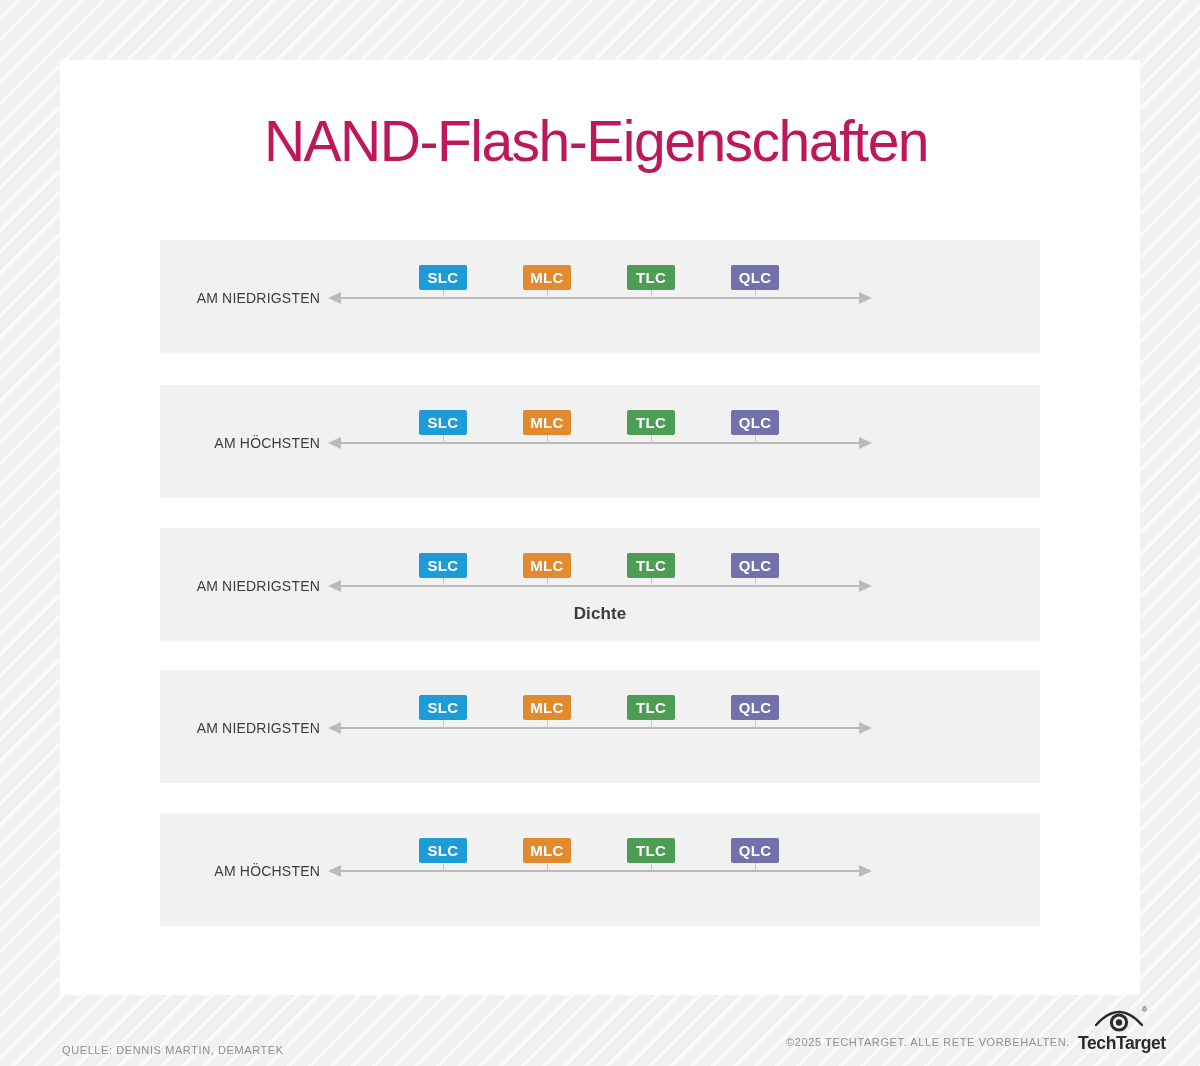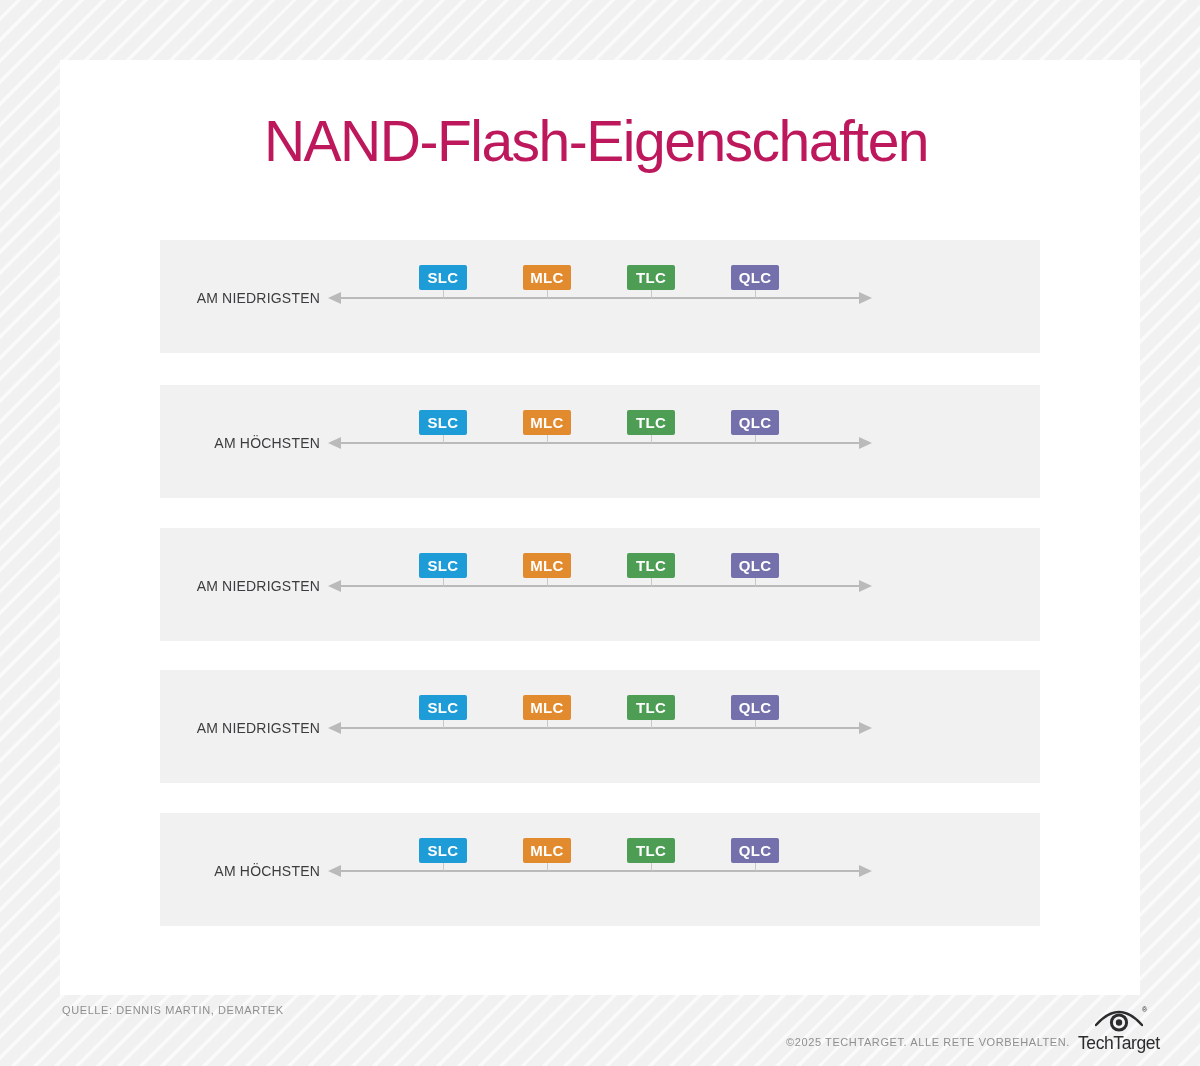--- a/index.html
+++ b/index.html
@@ -53,38 +53,38 @@
   .tick {
     position:absolute; top:50px; height:8px; width:1px; background:#c9c9c9;
   }
   .t0{left:283px}.t1{left:387px}.t2{left:491px}.t3{left:595px}
   .category {
     position:absolute; left:0; right:0; top:76px;
     text-align:center; font-weight:bold; font-size:17px; color:#3b3b3d;
     letter-spacing:0.1px;
   }
   .footer-source {
-    position:absolute; left:62px; top:1004px;
+    position:absolute; left:62px; top:1044px;
     font-size:11px; letter-spacing:0.6px; color:#8f8f90;
   }
   .footer-copyright {
     position:absolute; right:130px; top:1036px;
     font-size:11px; letter-spacing:0.6px; color:#8f8f90;
   }
   .logo {
     position:absolute; left:1078px; top:1007px; width:70px; height:50px;
   }
   .logo-eye { position:absolute; left:17px; top:0; }
   .logo-reg {
     position:absolute; left:64px; top:-1px;
     font-size:7px; color:#2c2c2e;
   }
   .logo-text {
     position:absolute; left:0; top:26px; white-space:nowrap;
-    font-size:17.5px; font-weight:normal; letter-spacing:-0.4px; color:#2c2c2e;
+    font-size:17.5px; font-weight:bold; letter-spacing:-0.4px; color:#2c2c2e;
   }
 </style>
 </head>
 <body>
 
 <div class="card">
   <h1 class="title">NAND-Flash-Eigenschaften</h1>
 
   <div class="panel p0">
     <div class="label-left">AM NIEDRIGSTEN</div>
@@ -122,20 +122,21 @@
     <div class="scale-line"></div>
     <div class="arrow-r"></div>
     <div class="chip c0" style="background: rgb(29, 156, 216);">SLC</div>
     <div class="chip c1" style="background: rgb(225, 138, 46);">MLC</div>
     <div class="chip c2" style="background: rgb(77, 157, 85);">TLC</div>
     <div class="chip c3" style="background: rgb(116, 112, 172);">QLC</div>
     <div class="tick t0"></div>
     <div class="tick t1"></div>
     <div class="tick t2"></div>
     <div class="tick t3"></div>
+    <div class="category">Dichte</div>
   </div>
 
   <div class="panel p3">
     <div class="label-left">AM NIEDRIGSTEN</div>
     <div class="arrow-l"></div>
     <div class="scale-line"></div>
     <div class="arrow-r"></div>
     <div class="chip c0" style="background: rgb(29, 156, 216);">SLC</div>
     <div class="chip c1" style="background: rgb(225, 138, 46);">MLC</div>
     <div class="chip c2" style="background: rgb(77, 157, 85);">TLC</div>

